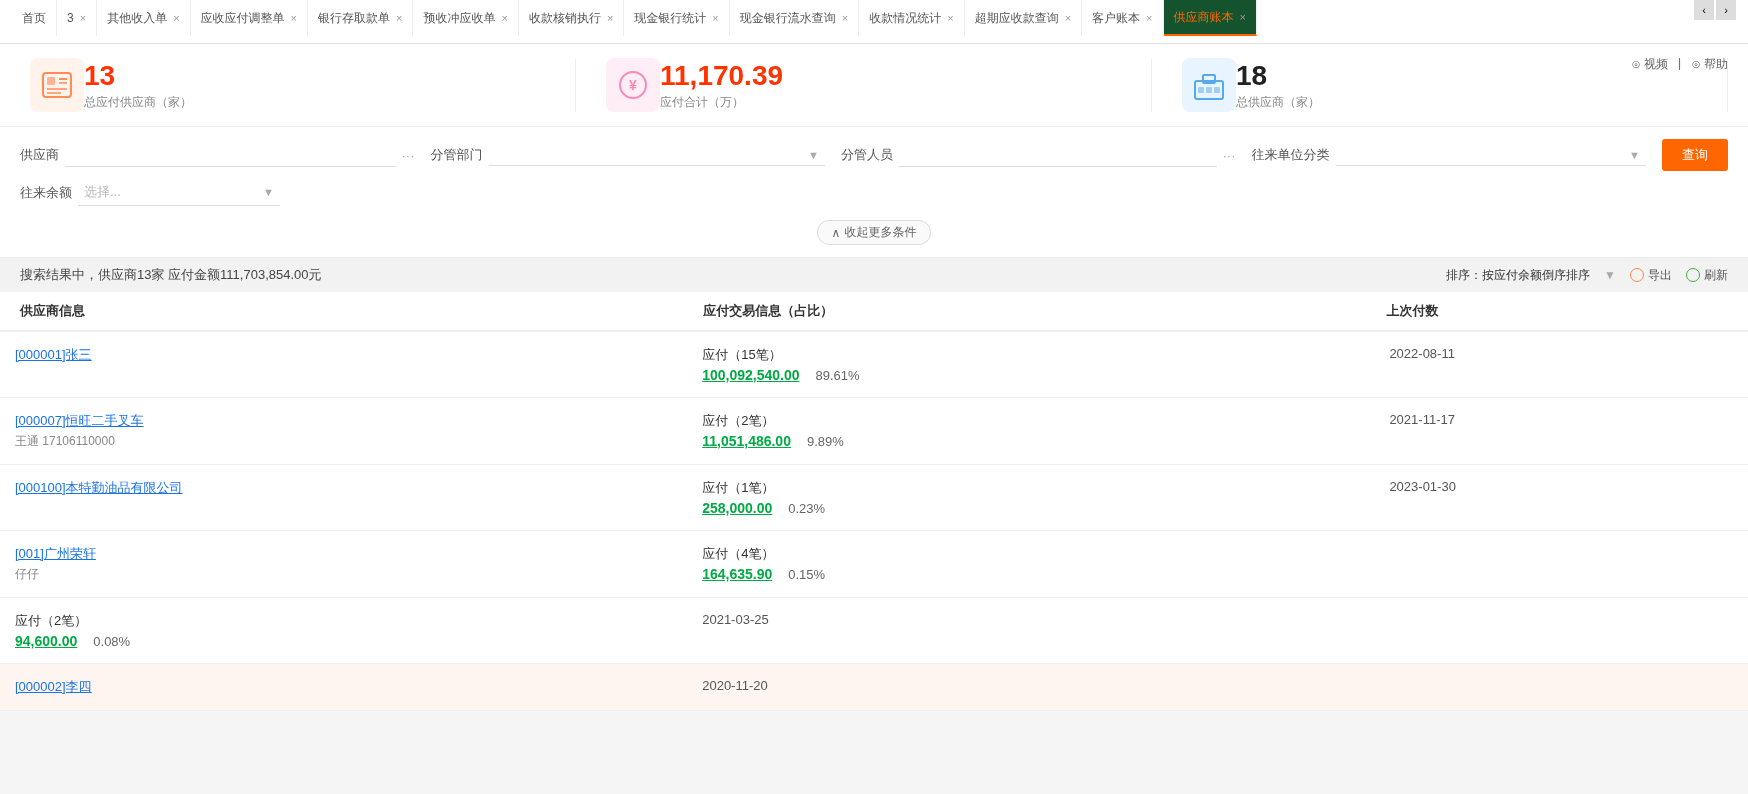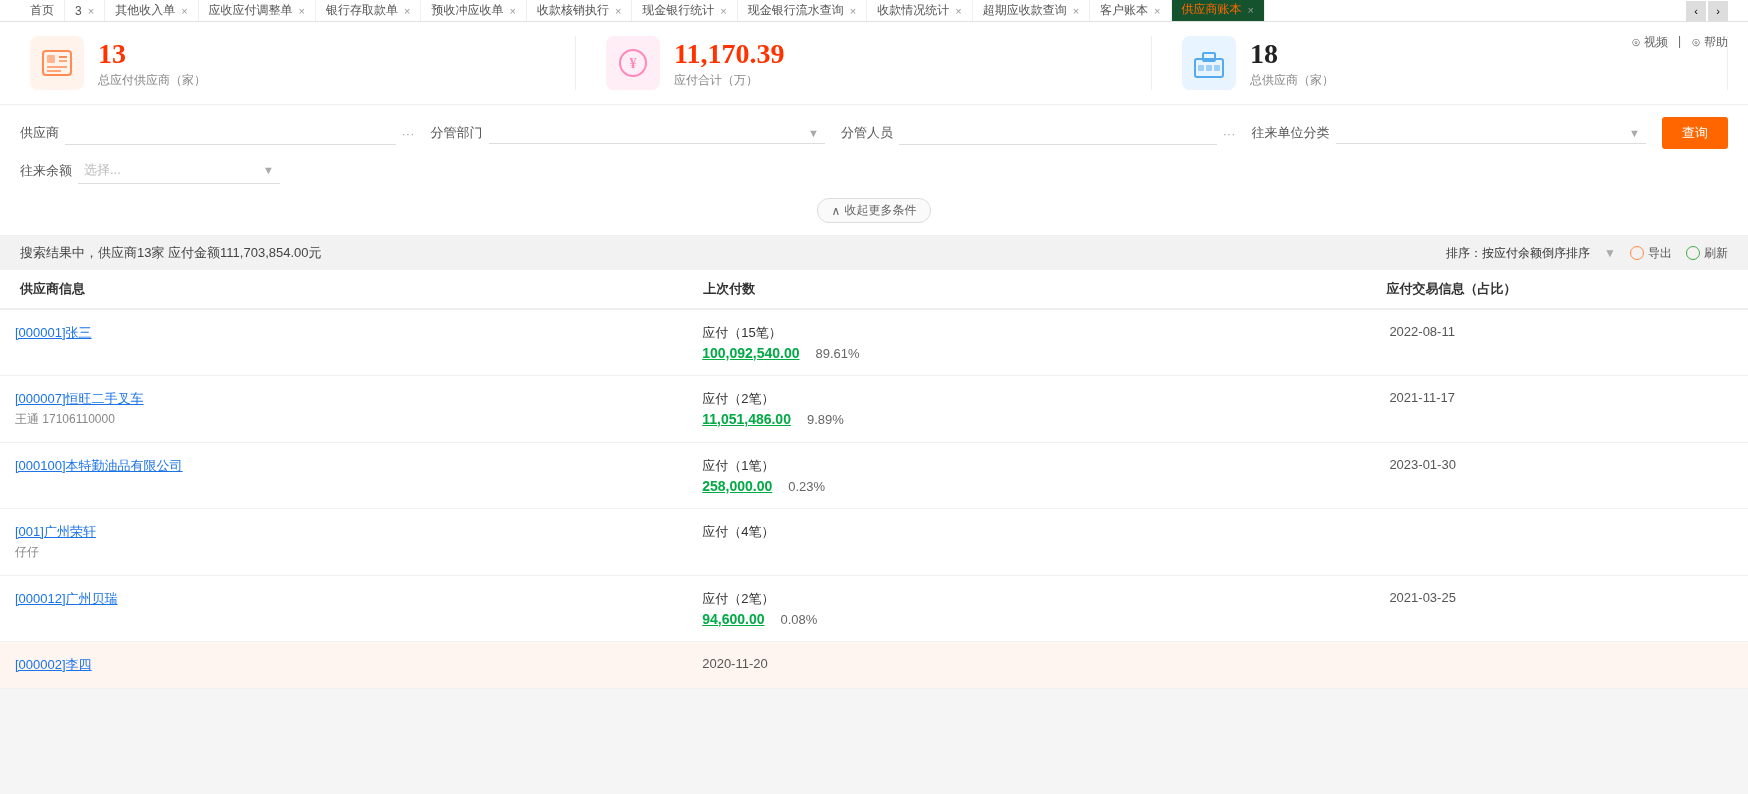--- a/index.html
+++ b/index.html
@@ -3,23 +3,23 @@
   <meta charset="utf-8">
   <style>
     * { box-sizing: border-box; margin: 0; padding: 0; }
     body { font-family: 'Microsoft YaHei', Arial, sans-serif; font-size: 13px; background: #f5f5f5; color: #333; }
 
     
     .top-nav {
       background: #fff;
       border-bottom: 1px solid #e0e0e0;
       display: flex;
-      align-items: center;
-      height: 22px;
-      padding: 0 20px;
+      align-items: flex-start;
+      height: 44px;
+      padding: 0 12px;
       overflow: hidden;
       flex-wrap: nowrap;
     }
     .nav-tab {
       display: inline-flex;
       align-items: center;
       padding: 0 10px;
       height: 36px;
       white-space: nowrap;
       cursor: pointer;
@@ -60,25 +60,23 @@
       background: #fff;
       display: flex;
       align-items: center;
       padding: 14px 20px;
       border-bottom: 1px solid #eee;
       position: relative;
     }
     .stat-item {
       display: flex;
       align-items: center;
-      gap: 14px;
       flex: 1;
       border-right: 1px solid #eee;
       padding: 0 30px;
-      font-family: Liberation Serif, serif;
     }
     .stat-item:first-child { padding-left: 10px; }
     .stat-item:last-child { border-right: none; }
     .stat-icon {
       width: 54px;
       height: 54px;
       display: flex;
       align-items: center;
       justify-content: center;
       border-radius: 8px;
@@ -447,22 +445,22 @@
     <span class="action-btn">
       <span class="icon-circle" style="border-color:#44aa44;"></span>
       <span>刷新</span>
     </span>
   </div>
 </div>
 
 <div class="table-area">
   <div class="table-header">
     <div>供应商信息</div>
+    <div>应付交易信息（占比）</div>
     <div>上次付数</div>
-    <div>应付交易信息（占比）</div>
   </div>
   <div class="table-scroll">
 
     <div class="table-row">
       <div>
         <div class="supplier-link">[000001]张三</div>
       </div>
       <div>
         <div class="tx-label">应付（15笔）</div>
         <div class="tx-row">
@@ -502,28 +500,29 @@
       <div class="last-pay">2023-01-30</div>
     </div>
 
     <div class="table-row">
       <div>
         <div class="supplier-link">[001]广州荣轩</div>
         <div class="supplier-sub">仔仔</div>
       </div>
       <div>
         <div class="tx-label">应付（4笔）</div>
+        <div class="tx-row">
+          <span class="tx-amount">164,635.90</span>
+          <span class="tx-percent">0.15%</span>
+        </div>
       </div>
       <div class="last-pay"></div>
     </div>
 
     <div class="table-row">
-      <div>
-        <div class="supplier-link">[000012]广州贝瑞</div>
-      </div>
       <div>
         <div class="tx-label">应付（2笔）</div>
         <div class="tx-row">
           <span class="tx-amount">94,600.00</span>
           <span class="tx-percent">0.08%</span>
         </div>
       </div>
       <div class="last-pay">2021-03-25</div>
     </div>
 

